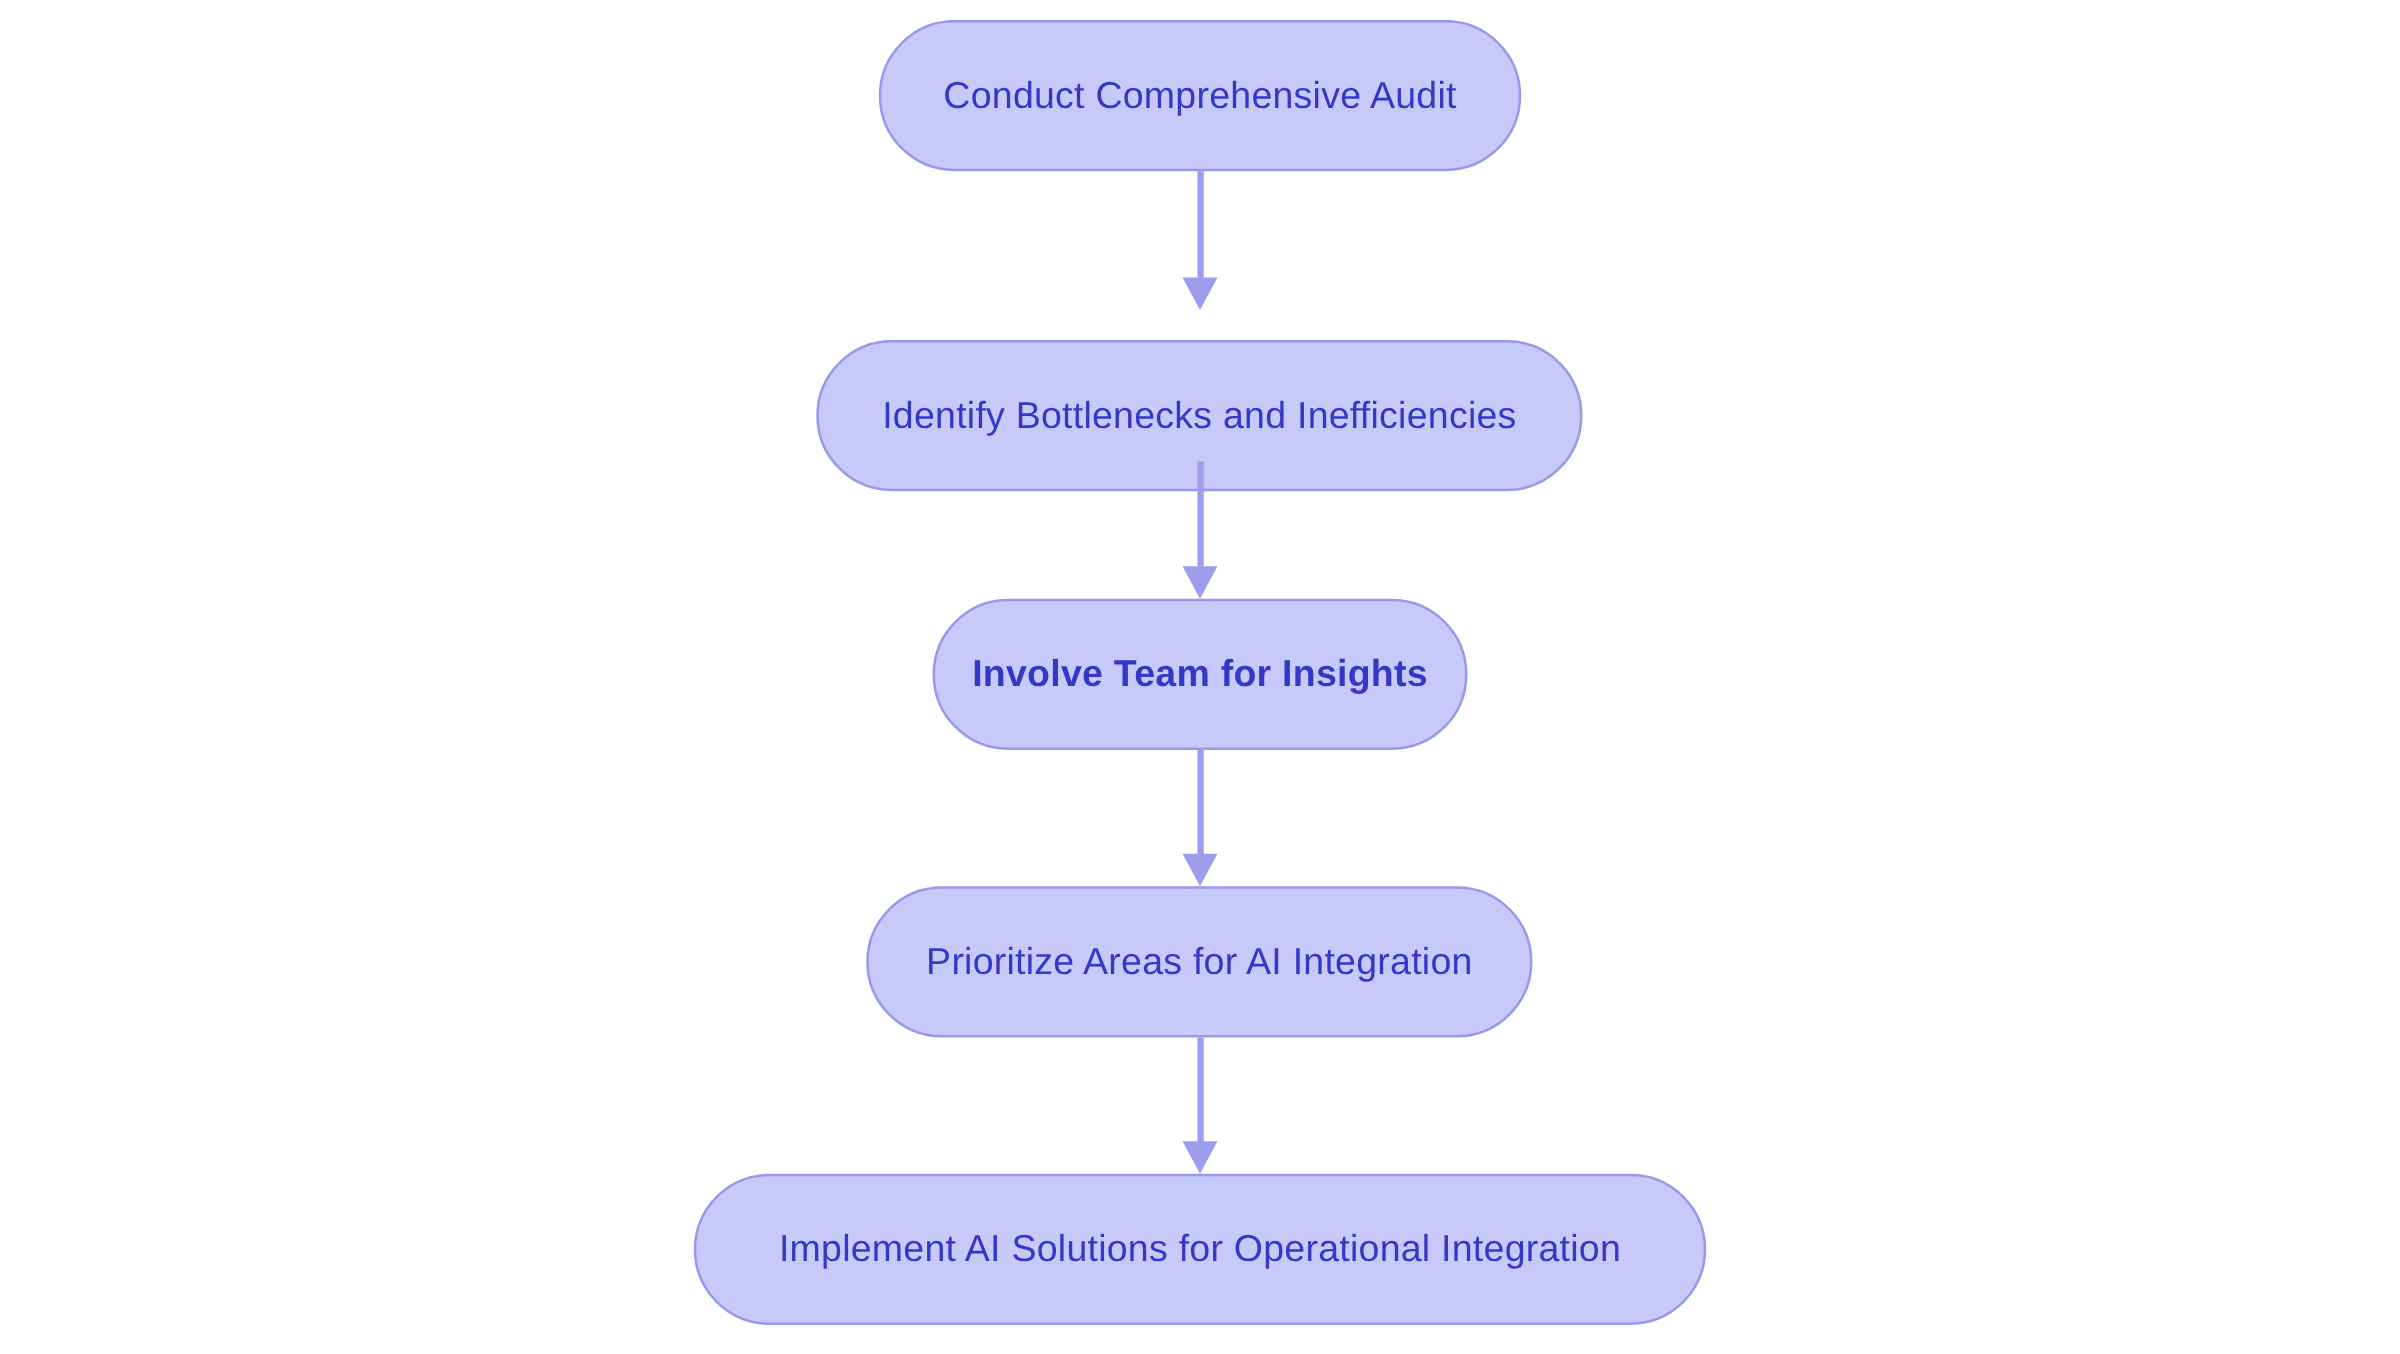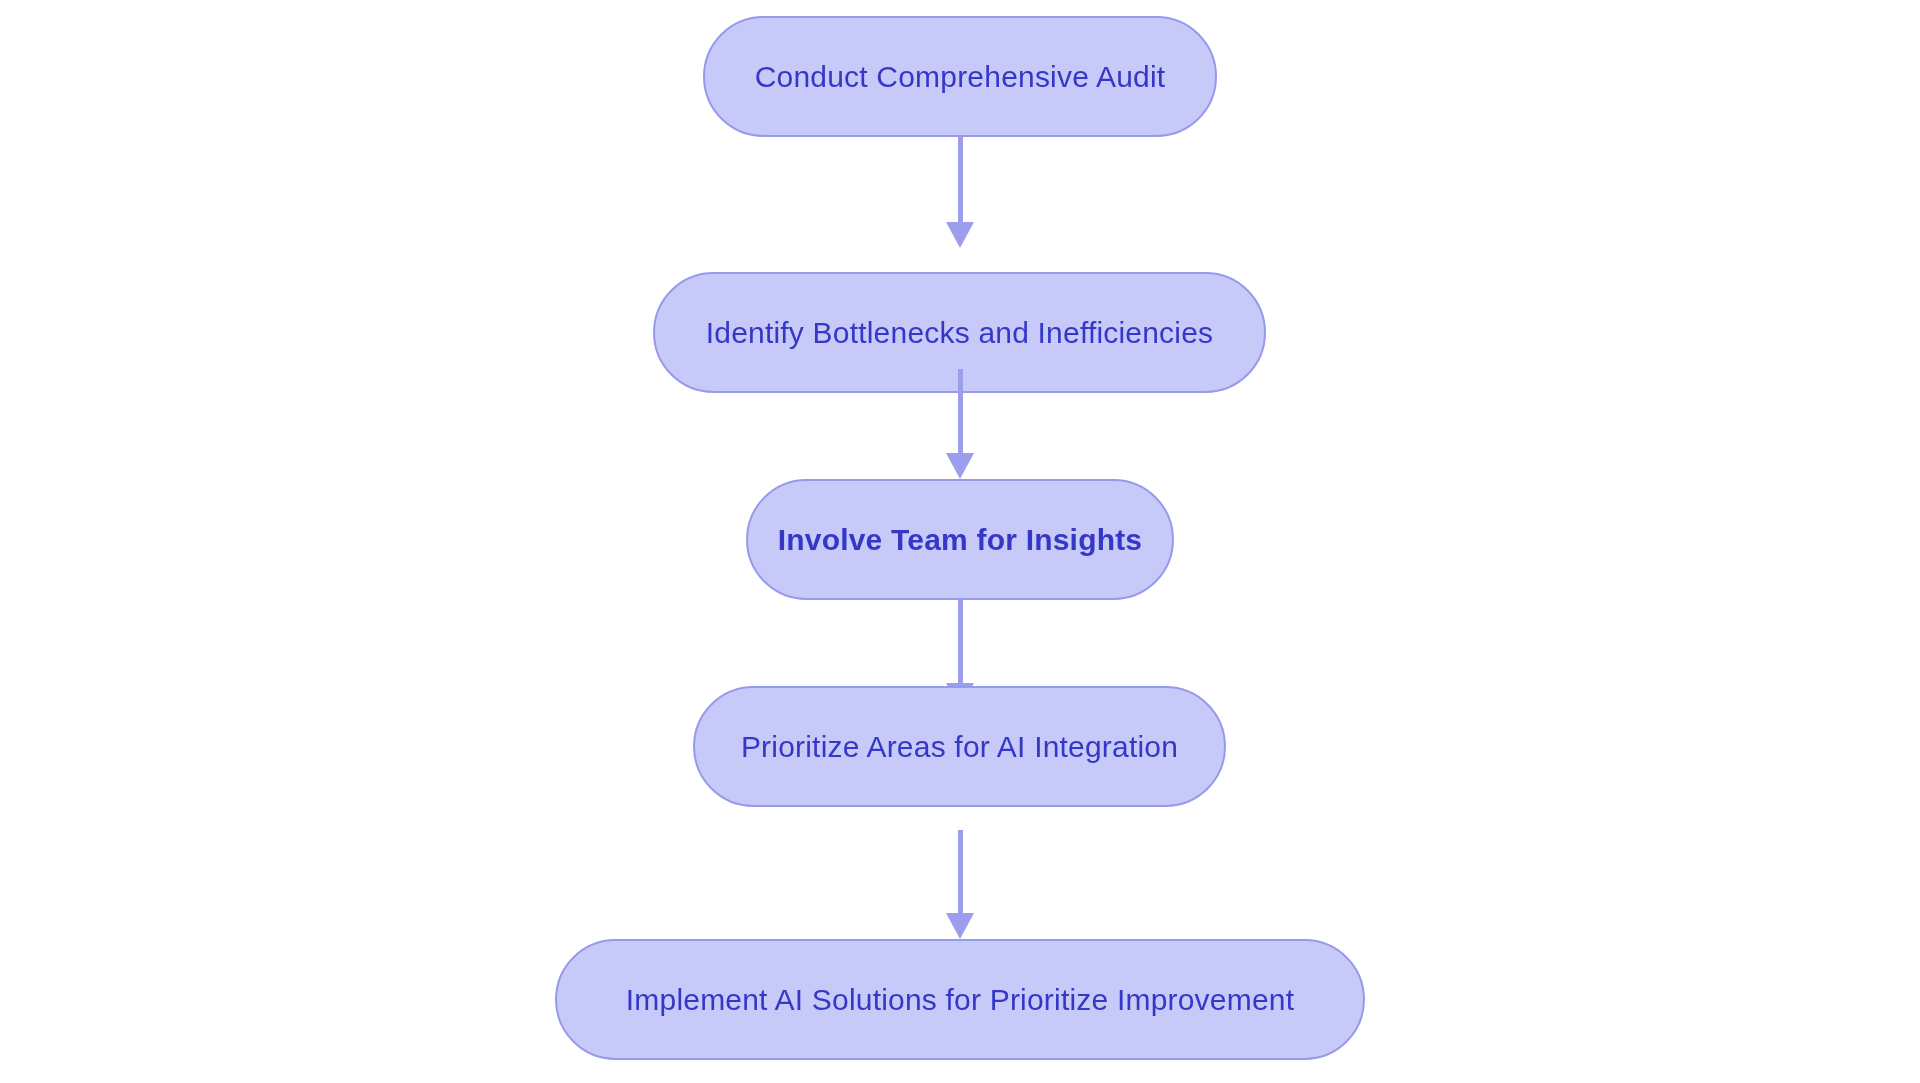--- a/index.html
+++ b/index.html
@@ -30,21 +30,21 @@
     justify-content: center;
     text-align: center;
     color: #3538c7;
     font-size: 30px;
     font-weight: 400;
     letter-spacing: 0.2px;
   }
   .node-1 { left: 703px;  top: 16px;  width: 514px; }
   .node-2 { left: 653px;  top: 248px; width: 613px; margin-top: 24px; }
   .node-3 { left: 746px;  top: 479px; width: 428px; font-weight: bold; }
-  .node-4 { left: 693px;  top: 686px; width: 533px; text-align: center; }
+  .node-4 { left: 693px;  top: 709px; width: 533px; text-align: center; }
   .node-5 { left: 555px;  top: 939px; width: 810px; }
 
   .arrow {
     position: absolute;
     left: 946px;           
     width: 28px;
   }
   .arrow-1 { top: 137px; height: 111px; }
   .arrow-2 { top: 369px; height: 110px; }
   .arrow-3 { top: 600px; height: 109px; }
@@ -103,16 +103,16 @@
   <div class="node node-4">
     <span>Prioritize Areas for AI Integration</span>
   </div>
 
   <div class="arrow arrow-4">
     <div class="line"></div>
     <div class="head"></div>
   </div>
 
   <div class="node node-5">
-    <span>Implement AI Solutions for Prioritize Improvement</span>
+    <span>Implement AI Solutions for Operational Integration</span>
   </div>
 
 </div>
 
 </body></html>

